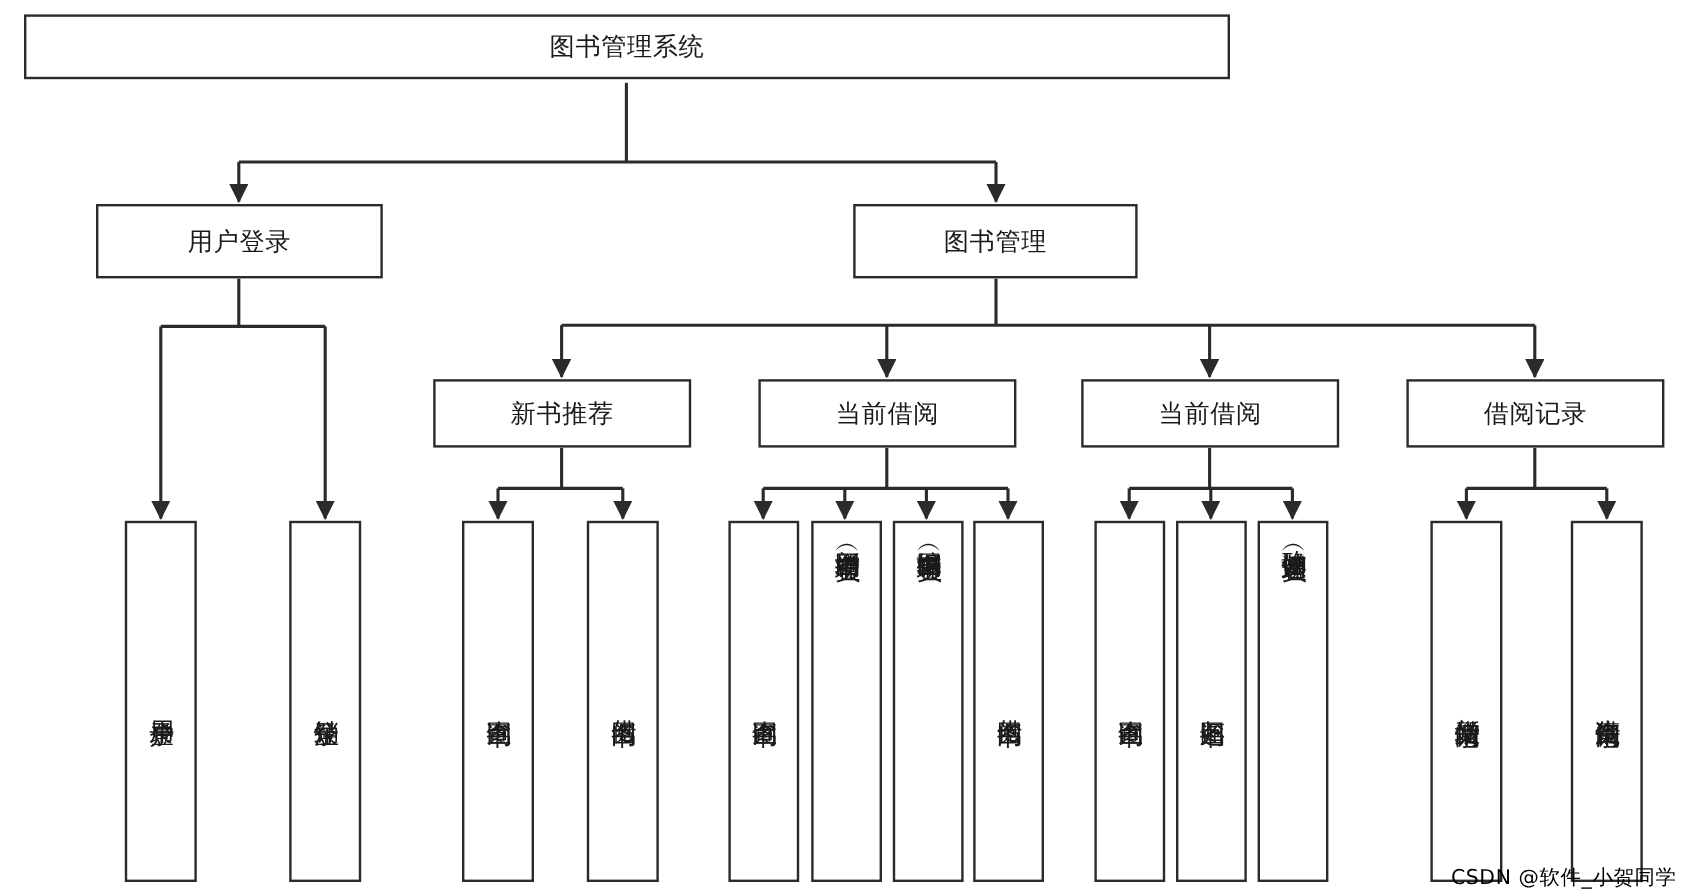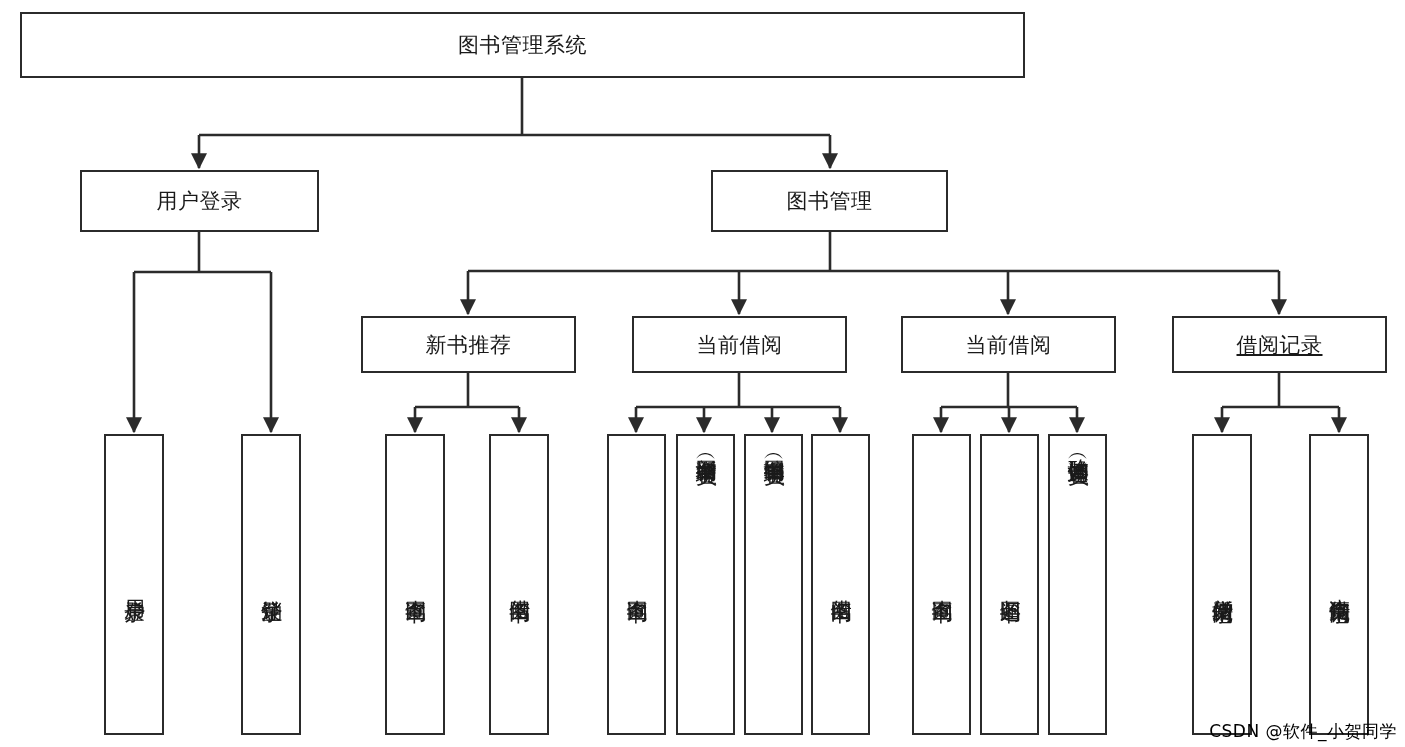--- a/index.html
+++ b/index.html
@@ -117,41 +117,41 @@
       <path d="M 1009 407 L 1009 432" marker-end="url(#arw)"></path>
       <path d="M 1077 407 L 1077 432" marker-end="url(#arw)"></path>
 
       <path d="M 1279 373 L 1279 407"></path>
       <path d="M 1222 407 L 1339 407"></path>
       <path d="M 1222 407 L 1222 432" marker-end="url(#arw)"></path>
       <path d="M 1339 407 L 1339 432" marker-end="url(#arw)"></path>
     </g>
   </svg>
 
-  <div class="node h" style="left:20px; top:12px; width:1005px; height:66px;">
+  <div class="node h" style="left:20px; top:12px; width:1005px; height:54px;">
     <span class="txt">图书管理系统</span>
   </div>
 
   <div class="node h" style="left:80px; top:170px; width:239px; height:62px;">
     <span class="txt">用户登录</span>
   </div>
   <div class="node h" style="left:361px; top:316px; width:215px; height:57px;">
     <span class="txt">新书推荐</span>
   </div>
 
   <div class="node h" style="left:711px; top:170px; width:237px; height:62px;">
     <span class="txt">图书管理</span>
   </div>
   <div class="node h" style="left:632px; top:316px; width:215px; height:57px;">
     <span class="txt">当前借阅</span>
   </div>
   <div class="node h" style="left:901px; top:316px; width:215px; height:57px;">
     <span class="txt">当前借阅</span>
   </div>
-  <div class="node h" style="left:1172px; top:316px; width:215px; height:57px;text-decoration:underline;">
+  <div class="node h" style="left:1172px; top:316px; width:215px; height:57px;">
     <span class="txt">借阅记录</span>
   </div>
 
   <div class="node v vmid" style="left:104px; top:434px; width:60px; height:301px;">
     <span class="txt">用户登录</span>
   </div>
   <div class="node v vmid" style="left:241px; top:434px; width:60px; height:301px;">
     <span class="txt">注销登录</span>
   </div>
 

